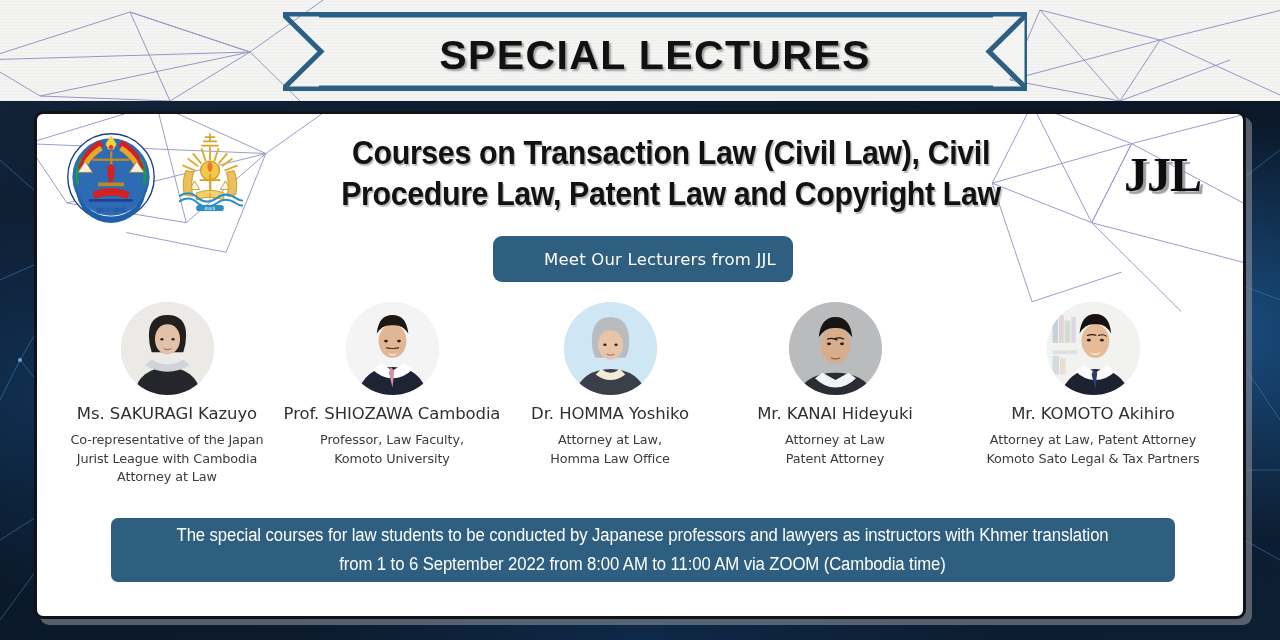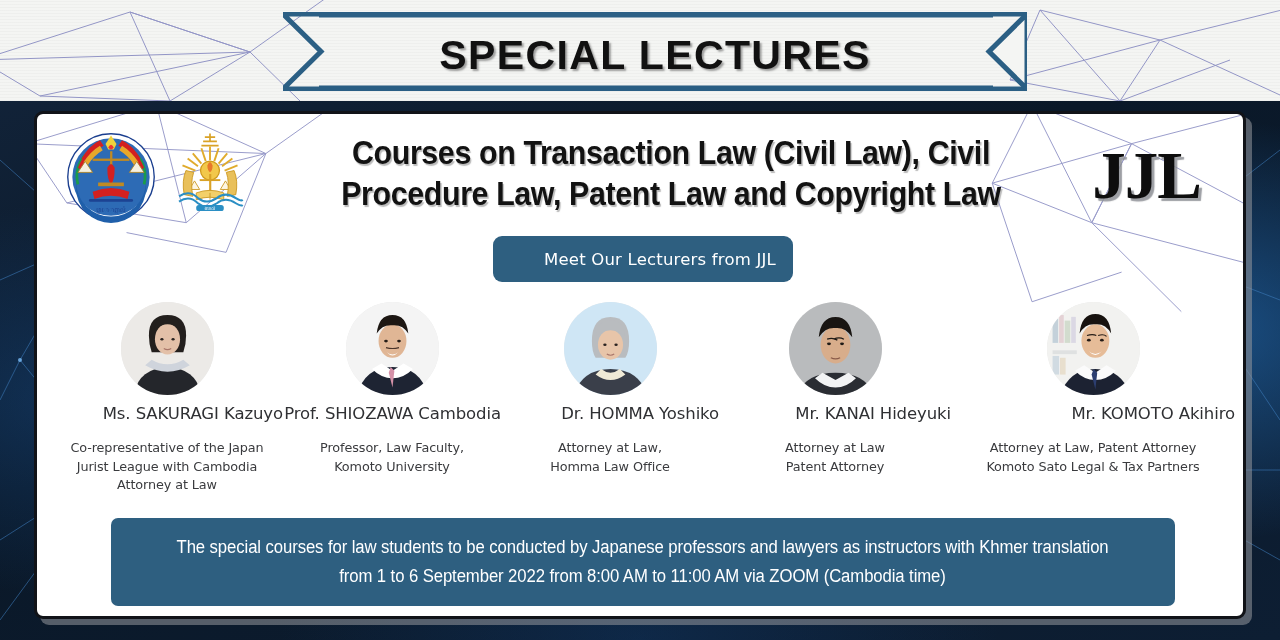--- a/index.html
+++ b/index.html
@@ -79,21 +79,21 @@
     letter-spacing: -0.4px;
     text-shadow: 1.5px 1.5px 1px rgba(120,120,120,.5);
     transform: scaleX(.92);
   }
 
   
   .jjl {
     position: absolute; right: 42px; top: 25px;
     font-family: "Liberation Serif", serif;
     font-weight: bold;
-    font-size: 67px;
+    font-size: 48px;
     line-height: 72px;
     color: #0d0d0d;
     text-shadow: 3px 3px 1px rgba(140,142,148,.85);
     letter-spacing: -1px;
   }
 
   
   .pill {
     position: absolute; left: 456px; top: 122px;
     width: 300px; height: 46px;
@@ -121,36 +121,35 @@
     background: #e8e8e8;
   }
   .lect .photo-wrap svg { display:block; width: 100%; height: 100%; }
   .lect .nm {
     font-family: "DejaVu Sans", sans-serif;
     font-size: 16.5px;
     color: #2f3033;
     line-height: 22px;
     margin-top: 8px;
     letter-spacing: -.1px;
-    text-align: right;
   }
   .lect .role {
     font-family: "DejaVu Sans", sans-serif;
     font-size: 12.8px;
     color: #3a3b3e;
     line-height: 18.5px;
-    margin-top: 14px;
+    margin-top: 6px;
     white-space: pre-line;
     letter-spacing: -.1px;
   }
 
   
   .banner {
     position: absolute; left: 74px; top: 404px;
-    width: 1064px; height: 88px;
+    width: 1064px; height: 64px;
     background: #2e5f80;
     border-radius: 7px;
     display: flex; align-items: center; justify-content: center;
     padding: 0 14px;
   }
   .banner p {
     color: #ffffff;
     text-align: center;
     font-family: "Liberation Sans Narrow", "Liberation Sans", sans-serif;
     font-size: 17.6px;

